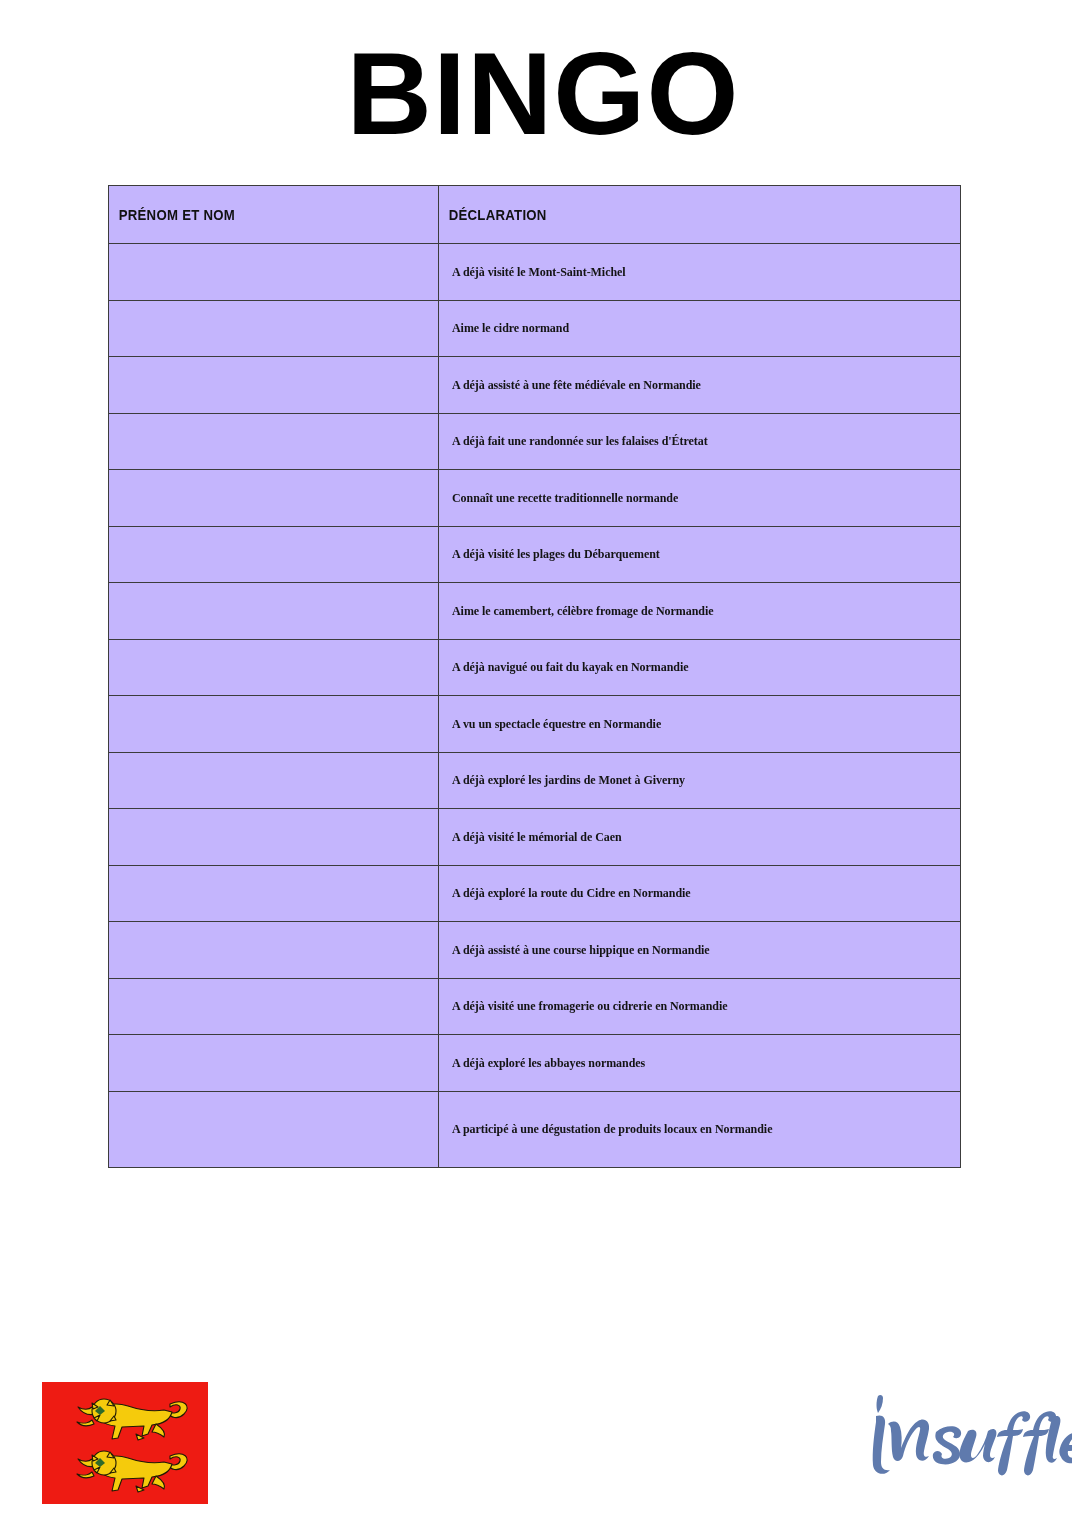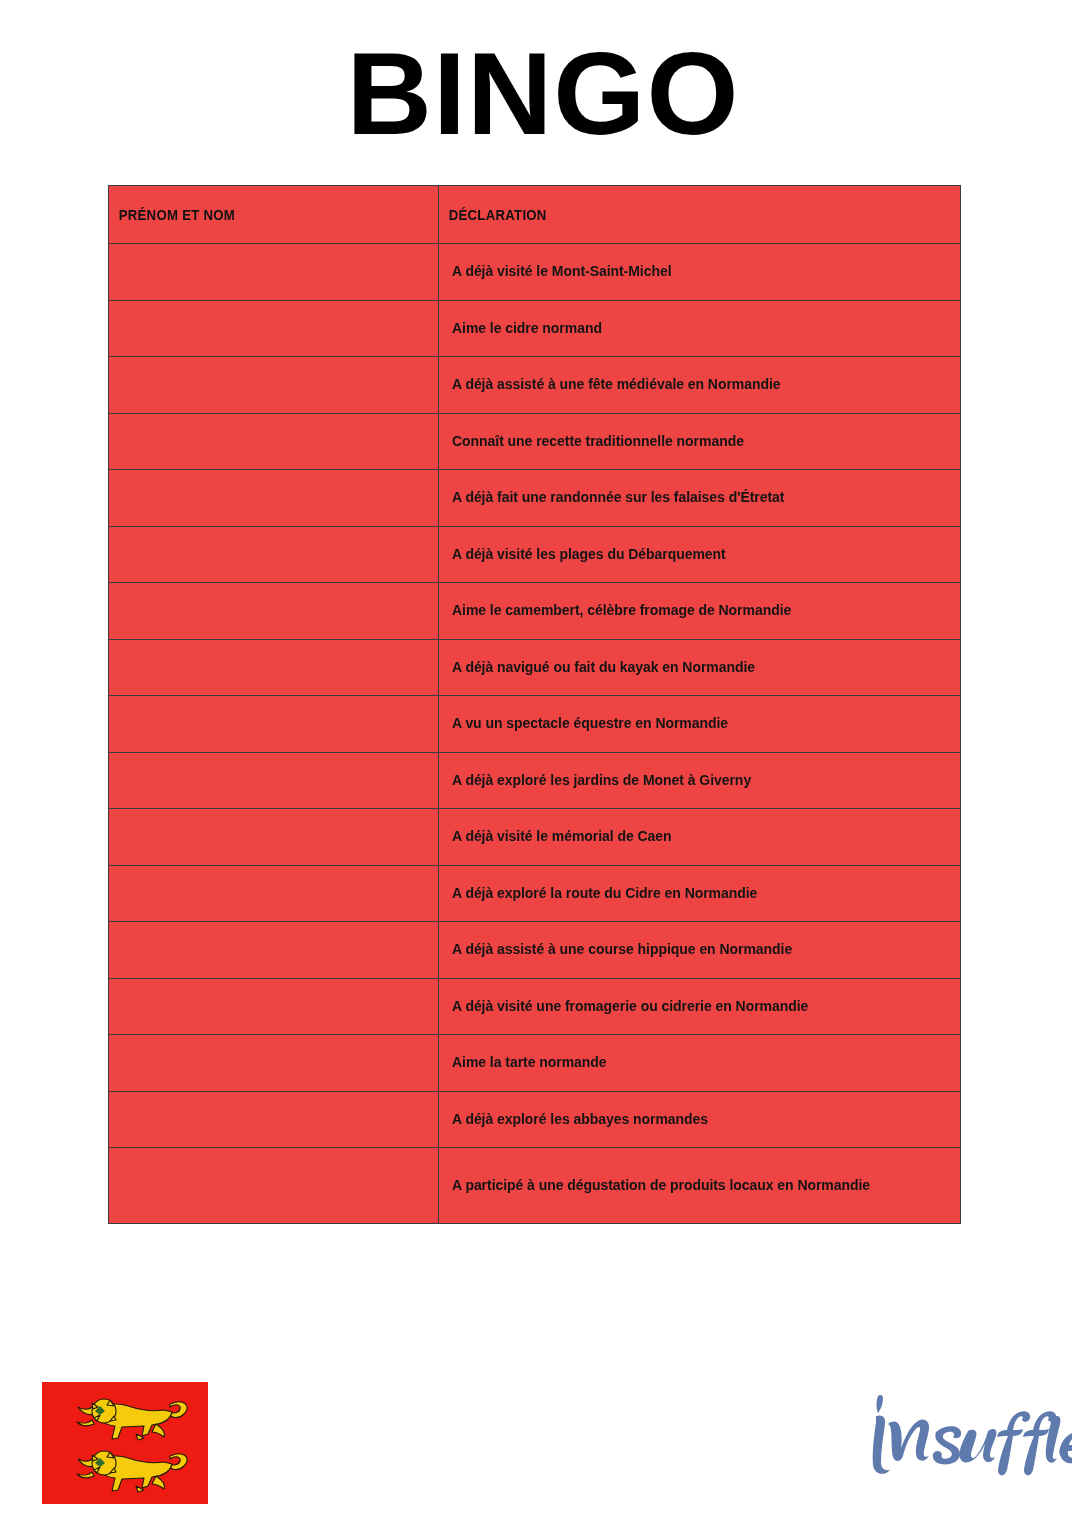--- a/index.html
+++ b/index.html
@@ -37,21 +37,21 @@
     left: 108px;
     top: 185px;
     width: 852px;
     border-collapse: collapse;
     table-layout: fixed;
   }
   #bingo-table td, #bingo-table th {
     border: 1.6px solid #3c3c3c;
     padding: 0;
     vertical-align: middle;
-    background: #ef4444;
+    background: #c4b5fd;
   }
   .col-name   { width: 329px; }
   .col-decl   { width: 521px; }
 
   
   .hdr-cell {
     height: 57px;
     text-align: left;
   }
   .hdr-text {
@@ -71,23 +71,23 @@
   
   .name-cell {
     height: 55.5px;
   }
   .decl-cell {
     height: 55.5px;
   }
   .decl-text {
     display: block;
     padding: 0 12px 0 13px;
-    font-family: Liberation Sans, sans-serif;
+    font-family: Liberation Serif, serif;
     font-weight: bold;
-    font-size: 14px;
+    font-size: 12px;
     line-height: 1.35;
     color: #141414;
     letter-spacing: -0.05px;
   }
   tr.tall .name-cell,
   tr.tall .decl-cell { height: 75px; }
 
   
   #normandy-flag {
     position: absolute;
@@ -139,32 +139,32 @@
     </tr>
     <tr>
       <td class="name-cell col-name"></td>
       <td class="decl-cell col-decl">
         <span class="decl-text">A déjà assisté à une fête médiévale en Normandie</span>
       </td>
     </tr>
     <tr>
       <td class="name-cell col-name"></td>
       <td class="decl-cell col-decl">
+        <span class="decl-text">A déjà fait une randonnée sur les falaises d'Étretat</span>
+      </td>
+    </tr>
+    <tr>
+      <td class="name-cell col-name"></td>
+      <td class="decl-cell col-decl">
         <span class="decl-text">Connaît une recette traditionnelle normande</span>
       </td>
     </tr>
     <tr>
       <td class="name-cell col-name"></td>
       <td class="decl-cell col-decl">
-        <span class="decl-text">A déjà fait une randonnée sur les falaises d'Étretat</span>
-      </td>
-    </tr>
-    <tr>
-      <td class="name-cell col-name"></td>
-      <td class="decl-cell col-decl">
         <span class="decl-text">A déjà visité les plages du Débarquement</span>
       </td>
     </tr>
     <tr>
       <td class="name-cell col-name"></td>
       <td class="decl-cell col-decl">
         <span class="decl-text">Aime le camembert, célèbre fromage de Normandie</span>
       </td>
     </tr>
     <tr>
@@ -200,26 +200,20 @@
     <tr>
       <td class="name-cell col-name"></td>
       <td class="decl-cell col-decl">
         <span class="decl-text">A déjà assisté à une course hippique en Normandie</span>
       </td>
     </tr>
     <tr>
       <td class="name-cell col-name"></td>
       <td class="decl-cell col-decl">
         <span class="decl-text">A déjà visité une fromagerie ou cidrerie en Normandie</span>
-      </td>
-    </tr>
-    <tr>
-      <td class="name-cell col-name"></td>
-      <td class="decl-cell col-decl">
-        <span class="decl-text">Aime la tarte normande</span>
       </td>
     </tr>
     <tr>
       <td class="name-cell col-name"></td>
       <td class="decl-cell col-decl">
         <span class="decl-text">A déjà exploré les abbayes normandes</span>
       </td>
     </tr>
     <tr class="tall">
       <td class="name-cell col-name"></td>

